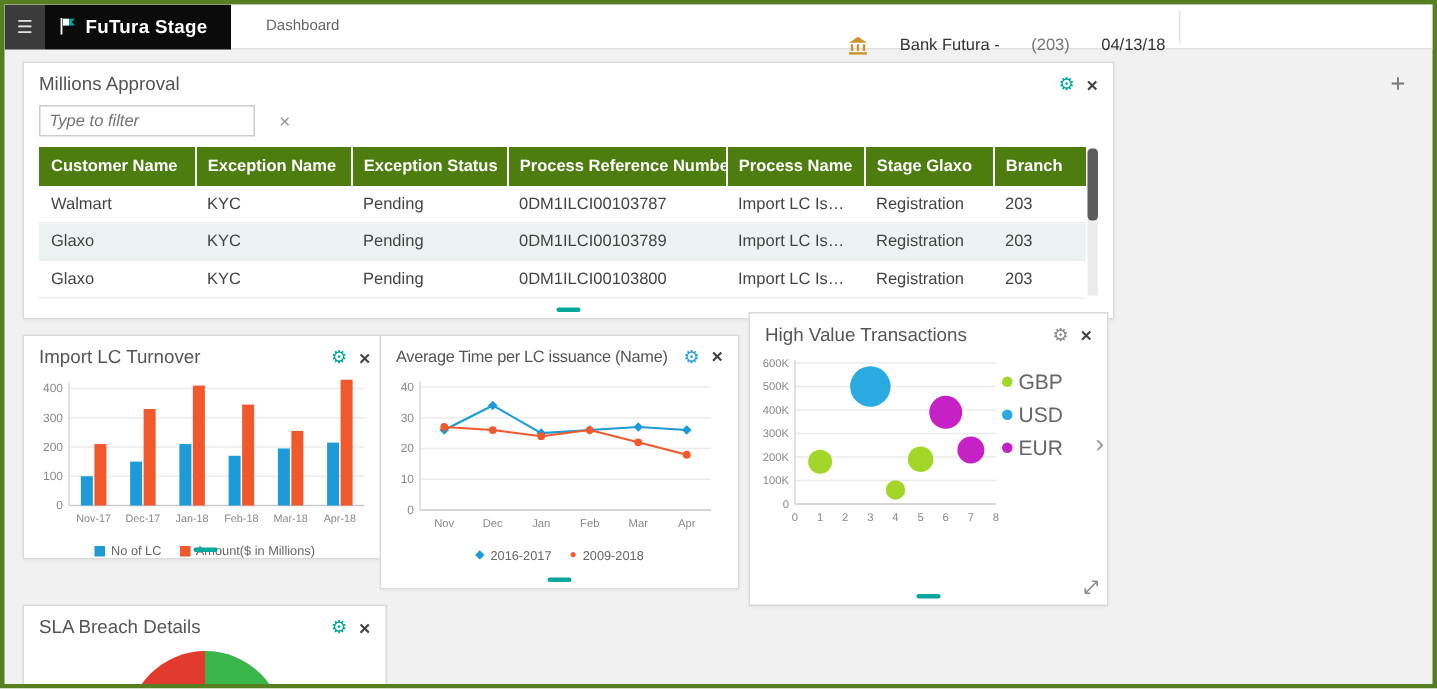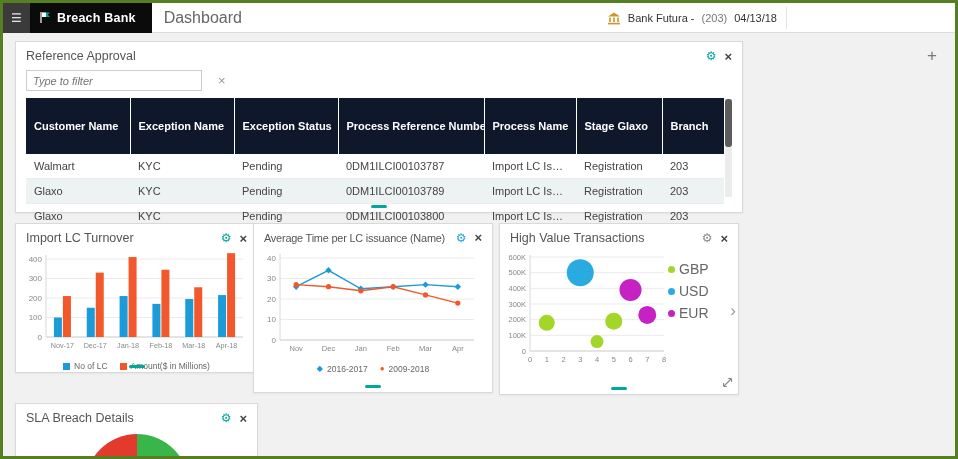--- a/index.html
+++ b/index.html
@@ -5,55 +5,55 @@
   *{margin:0;padding:0;box-sizing:border-box}
   html,body{background:#fff}
   body{font-family:"Liberation Sans",sans-serif}
   .page{position:relative;width:958px;height:459px;border:3px solid #567f22;background:#f1f1f1;overflow:hidden}
 
   
   .header{position:absolute;top:0;left:0;right:0;height:30px;background:#fff;border-bottom:1px solid #ddd;display:flex;align-items:center;z-index:5}
   .menu-btn{width:27px;height:30px;background:#3b3b3b;color:#e3e3e3;display:flex;align-items:center;justify-content:center;font-size:12px;cursor:pointer}
   .brand{height:30px;background:#0b0b0b;color:#fff;display:flex;align-items:center;padding:0 16px 0 9px;gap:6px;cursor:pointer}
   .brand-name{font-size:12.5px;font-weight:bold;letter-spacing:.2px}
-  .page-title{font-size:16px;color:#666;margin-left:12px}
-  .header-right{position:absolute;right:178px;top:0;height:30px;display:flex;align-items:center;gap:7px;font-size:11px;color:#333}
+  .page-title{font-size:10px;color:#666;margin-left:23px}
+  .header-right{position:absolute;right:178px;top:12px;height:30px;display:flex;align-items:center;gap:21px;font-size:11px;color:#333}
   .branch-code{color:#777}
   .header-sep{position:absolute;right:168px;top:4px;height:22px;width:1px;background:#e3e3e3}
   .username{position:absolute;right:12px;top:6px;font-size:10.5px;color:#444;cursor:pointer}
 
   
   .widget{position:absolute;background:#fff;border:1px solid #d9d9d9;box-shadow:0 1px 2px rgba(0,0,0,.05)}
   .widget-head{display:flex;align-items:center;padding:7px 10px 4px}
   .widget-title{font-size:12.5px;color:#555;flex:1;white-space:nowrap;overflow:hidden}
   .widget-title.small{font-size:10.9px;letter-spacing:-.2px}
   .icon-btn{cursor:pointer;font-size:12px;margin-left:8px;line-height:1;user-select:none}
   .gear-teal{color:#00a79d}.gear-blue{color:#2b9fd8}.gear-gray{color:#8a8a8a}
   .close-x{color:#444;font-weight:bold;font-size:13px}
   .widget-dash{position:absolute;bottom:4px;left:50%;transform:translateX(-50%);width:16px;height:3px;background:#00a79d;border-radius:2px;cursor:pointer}
 
   
   #w-exception{left:12px;top:38px;width:728px;height:172px}
   .filter-row{display:flex;align-items:center;padding:3px 10px 7px}
-  .filter-input{width:176px;height:21px;border:1px solid #ccc;font-size:11px;font-style:italic;padding:0 6px;color:#555;outline:none;font-family:"Liberation Sans",sans-serif}
+  .filter-input{width:144px;height:21px;border:1px solid #ccc;font-size:11px;font-style:italic;padding:0 6px;color:#555;outline:none;font-family:"Liberation Sans",sans-serif}
   .clear-btn{margin-left:16px;color:#999;font-size:13px;cursor:pointer}
   .table-wrap{position:relative;margin:0 10px;padding-right:8px}
   table{width:100%;border-collapse:collapse;table-layout:fixed;font-size:11px}
-  thead th{background:#0f172a;color:#fff;text-align:left;font-weight:bold;padding:22px 8px;border-right:1px solid rgba(255,255,255,.35);white-space:nowrap;overflow:hidden;cursor:pointer}
+  thead th{background:#4d7c0f;color:#fff;text-align:left;font-weight:bold;padding:7px 8px;border-right:1px solid rgba(255,255,255,.35);white-space:nowrap;overflow:hidden;cursor:pointer}
   thead th:last-child{border-right:none}
   tbody td{padding:6px 8px;color:#444;border-bottom:1px solid #ececec;white-space:nowrap;overflow:hidden;text-overflow:ellipsis;background:transparent}
   tbody tr:nth-child(even){background:#edf3f2}
   tbody tr{cursor:pointer}
   .v-scroll{position:absolute;top:1px;right:0;width:7px;height:98px;background:#ececec;cursor:pointer}
   .v-thumb{position:absolute;top:0;left:0;width:7px;height:48px;background:#5c5c5c;border-radius:3px;cursor:grab}
 
   
   #w-lc{left:12px;top:220px;width:243px;height:150px}
   #w-avg{left:250px;top:220px;width:240px;height:170px}
-  #w-high{left:496px;top:220px;width:240px;height:172px}
+  #w-high{left:496px;top:205px;width:240px;height:196px}
   #w-sla{left:12px;top:400px;width:243px;height:80px}
   .legend-row{display:flex;justify-content:center;gap:12px;font-size:8.5px;color:#666;align-items:center;margin-top:-2px}
   .legend-col{display:flex;flex-direction:column;gap:6px;font-size:14px;color:#666;margin-top:12px}
   .legend-item{display:flex;align-items:center;gap:4px;cursor:pointer}
   .sw-rect{width:7px;height:7px;display:inline-block}
   .sw-dot{width:7px;height:7px;border-radius:50%;display:inline-block}
   .sw-glyph{font-size:8px;line-height:1}
   .high-body{display:flex;align-items:flex-start}
   .next-arrow{position:absolute;right:2px;top:78px;font-size:17px;color:#999;cursor:pointer;line-height:1}
   .resize-handle{position:absolute;right:5px;bottom:6px;cursor:pointer}
@@ -69,21 +69,21 @@
   <div class="header">
     <div class="menu-btn">
       <span>☰</span>
     </div>
     <div class="brand">
       <svg width="12" height="13" viewBox="0 0 12 13">
         <path d="M2 1v11" stroke="#ffffff" stroke-width="1.2"></path>
         <path d="M3 1.5h8l-2.2 2.2L11 6H3z" fill="#00a79d"></path>
         <path d="M3 1.5h4v4.5H3z" fill="#ffffff"></path>
       </svg>
-      <span class="brand-name">Breach Bank</span>
+      <span class="brand-name">FuTura Stage</span>
     </div>
     <span class="page-title">Dashboard</span>
     <div class="header-right">
       <svg width="14" height="13" viewBox="0 0 14 13">
         <path d="M7 0.5 13 4.5 1 4.5z" fill="#c9952c"></path>
         <rect x="2.2" y="5.5" width="1.6" height="4.5" fill="#c9952c"></rect>
         <rect x="6.2" y="5.5" width="1.6" height="4.5" fill="#c9952c"></rect>
         <rect x="10.2" y="5.5" width="1.6" height="4.5" fill="#c9952c"></rect>
         <rect x="1" y="10.8" width="12" height="1.6" fill="#c9952c"></rect>
       </svg>
@@ -92,21 +92,21 @@
       <span>04/13/18</span>
     </div>
     <div class="header-sep"></div>
   </div>
   <span class="username">SUNDER01</span>
 
   <span class="add-widget">+</span>
 
   <div class="widget" id="w-exception">
     <div class="widget-head">
-      <span class="widget-title">Reference Approval</span>
+      <span class="widget-title">Millions Approval</span>
       <span class="icon-btn gear-teal">⚙</span>
       <span class="icon-btn close-x">×</span>
     </div>
     <div class="filter-row">
       <input class="filter-input" type="text" placeholder="Type to filter" style="">
       <span class="clear-btn">×</span>
     </div>
     <div class="table-wrap">
       <table>
         <colgroup>

